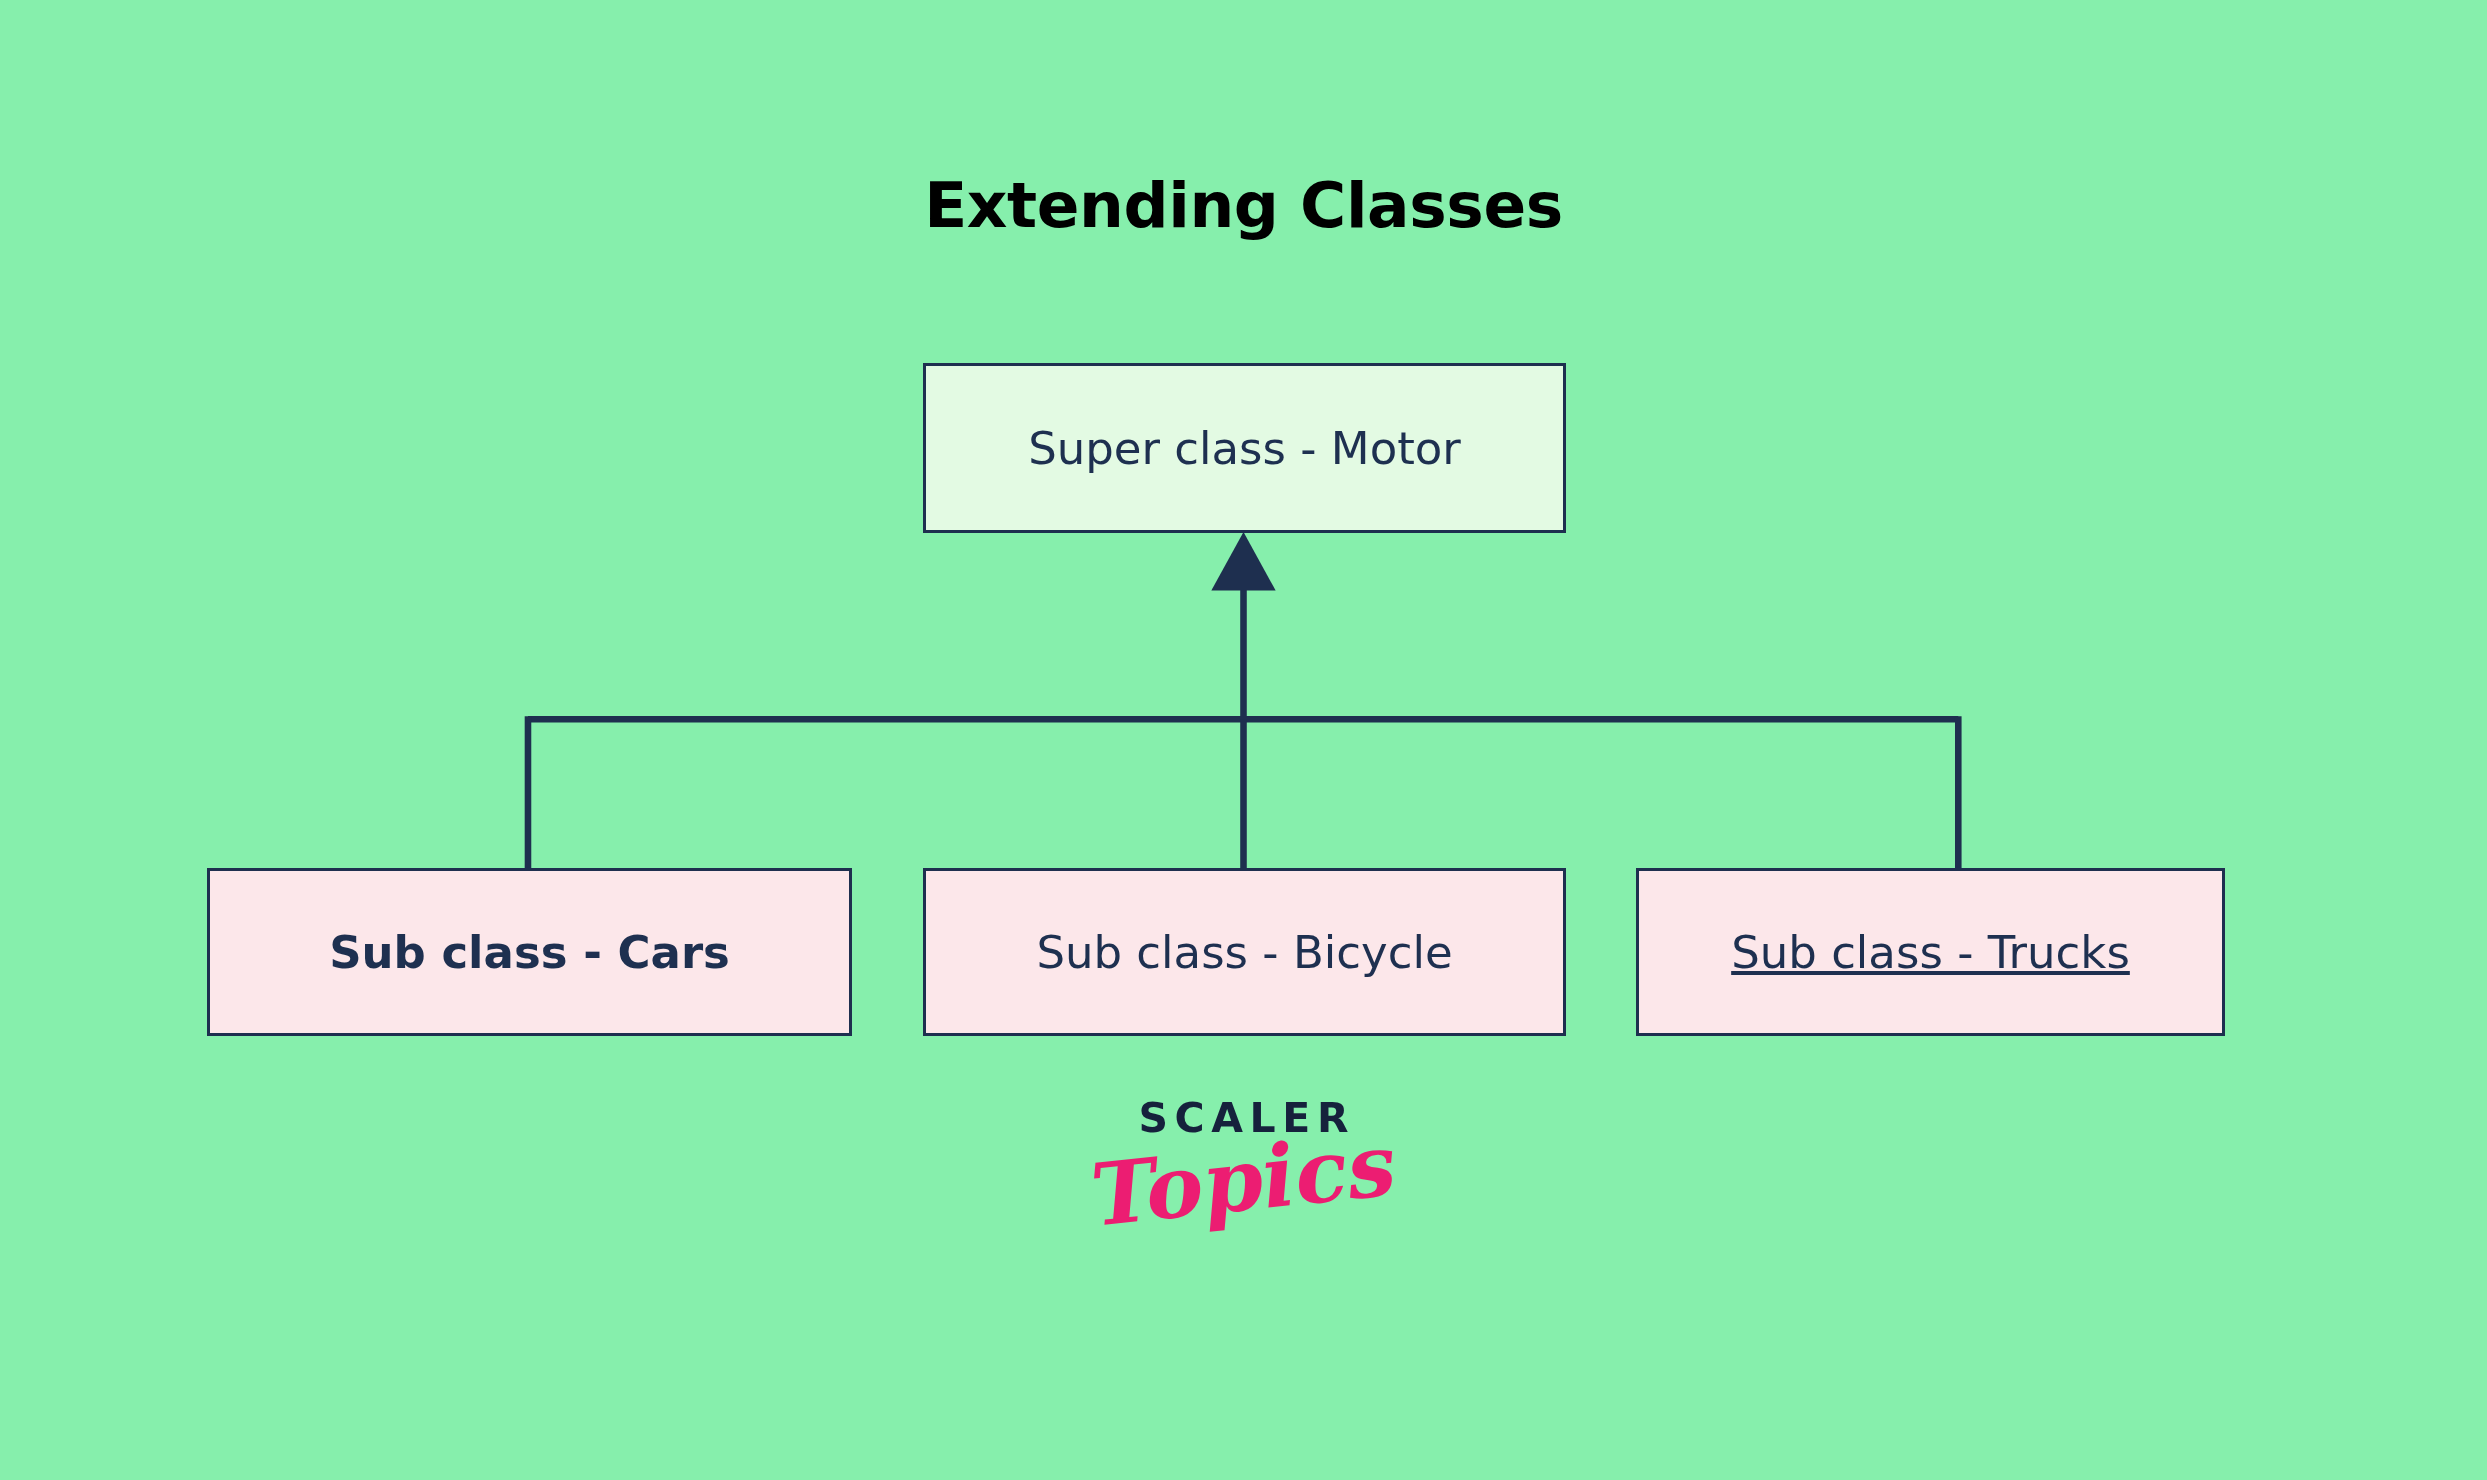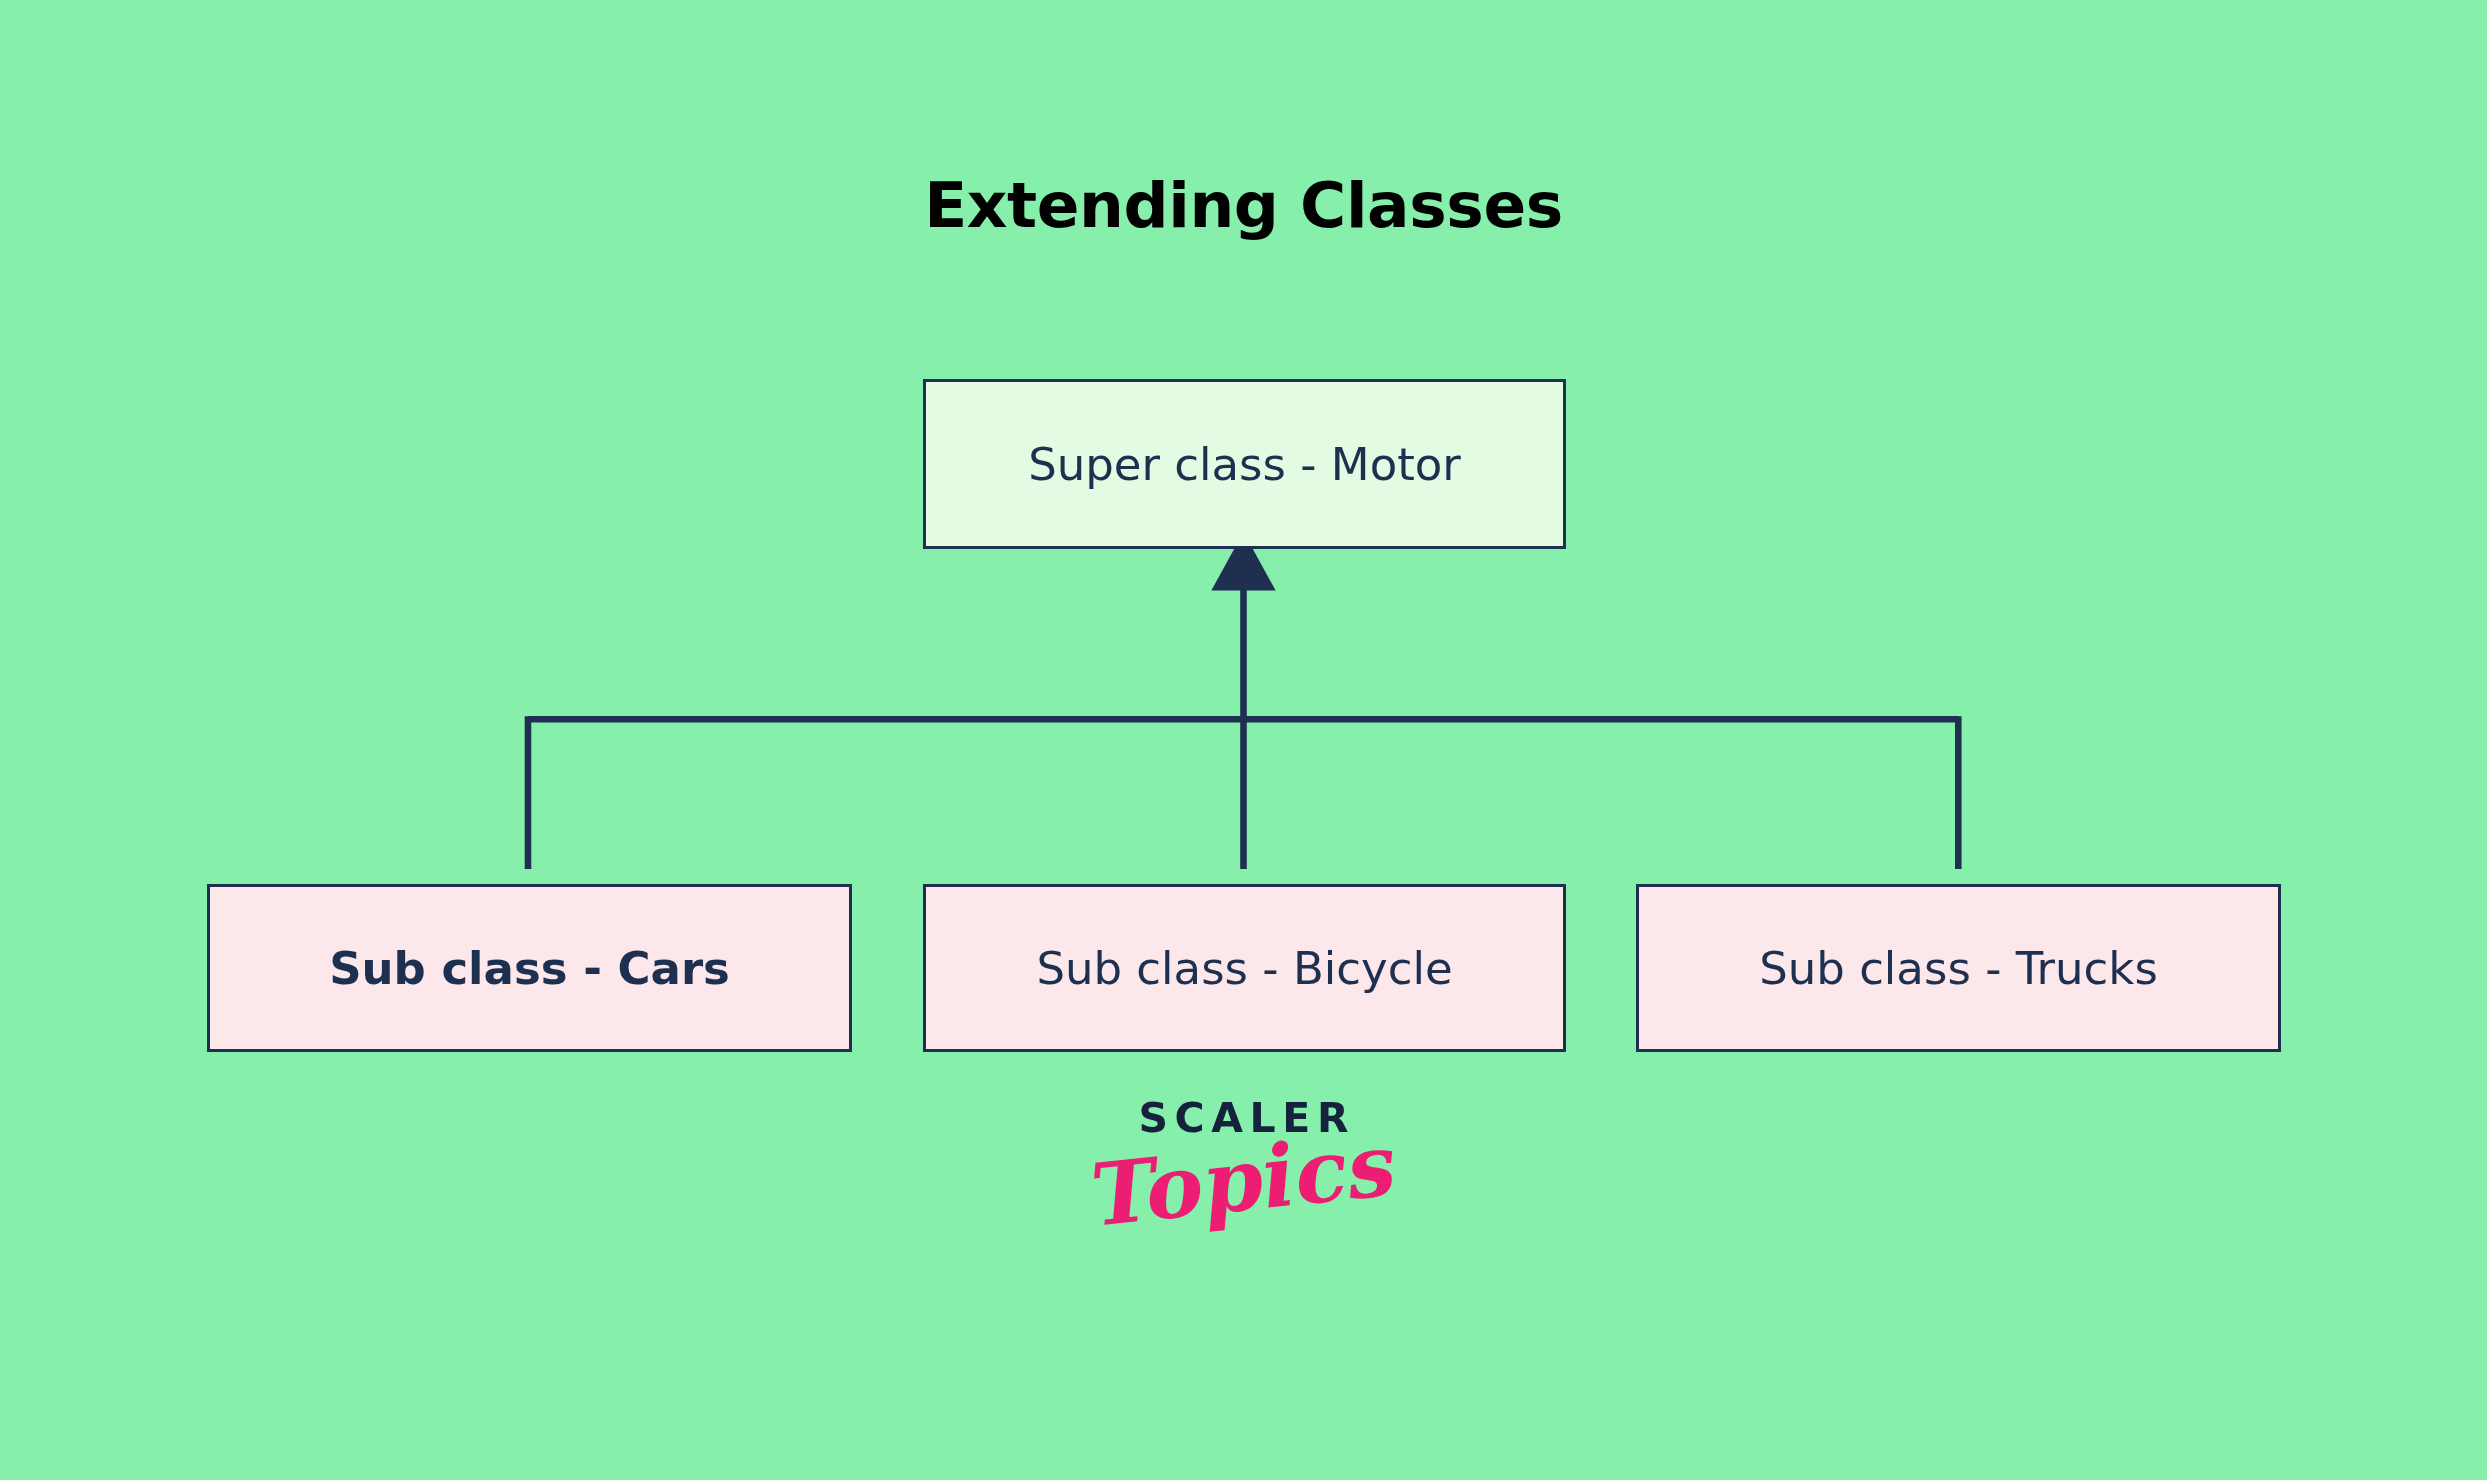--- a/index.html
+++ b/index.html
@@ -47,33 +47,32 @@
     border: 3.7px solid #1e2f4f;
     display: flex;
     align-items: center;
     justify-content: center;
     font-family: "DejaVu Sans", "Liberation Sans", sans-serif;
     font-size: 45px;
     font-weight: 400;
     color: #1e3050;
     line-height: 1;
     white-space: nowrap;
-    margin-top: 16px;
   }
   .node.super {
     background: #e3fae3;
   }
   .node.sub {
     background: #fce7ea;
   }
 
   #node-super  { left: 923px; top: 363px;  width: 643px; height: 170px; }
   #node-cars    { left: 207px;  top: 868px; width: 645px; height: 168px; font-weight: bold; }
   #node-bicycle { left: 923px; top: 868px; width: 643px; height: 168px; }
-  #node-trucks  { left: 1636px; top: 868px; width: 645px; height: 168px; }
+  #node-trucks  { left: 1636px; top: 868px; width: 589px; height: 168px; text-decoration: underline; }
 
   
   .connector-layer {
     position: absolute;
     left: 0;
     top: 0;
     width: 2487px;
     height: 1480px;
     pointer-events: none;
   }

